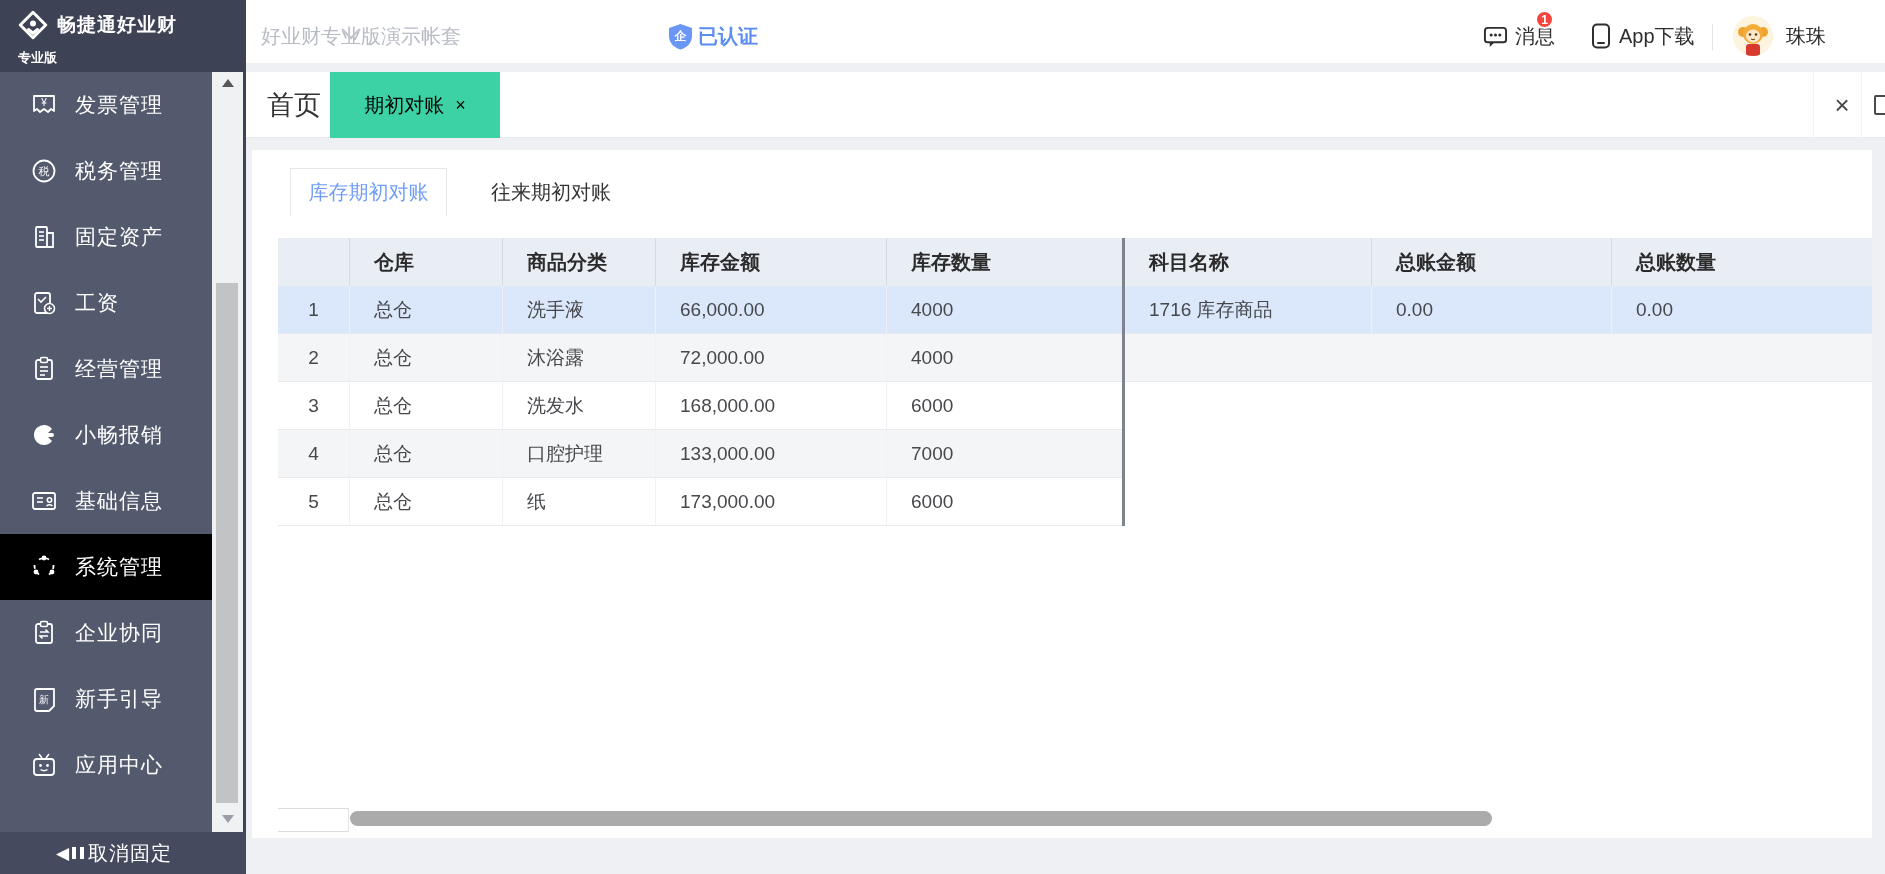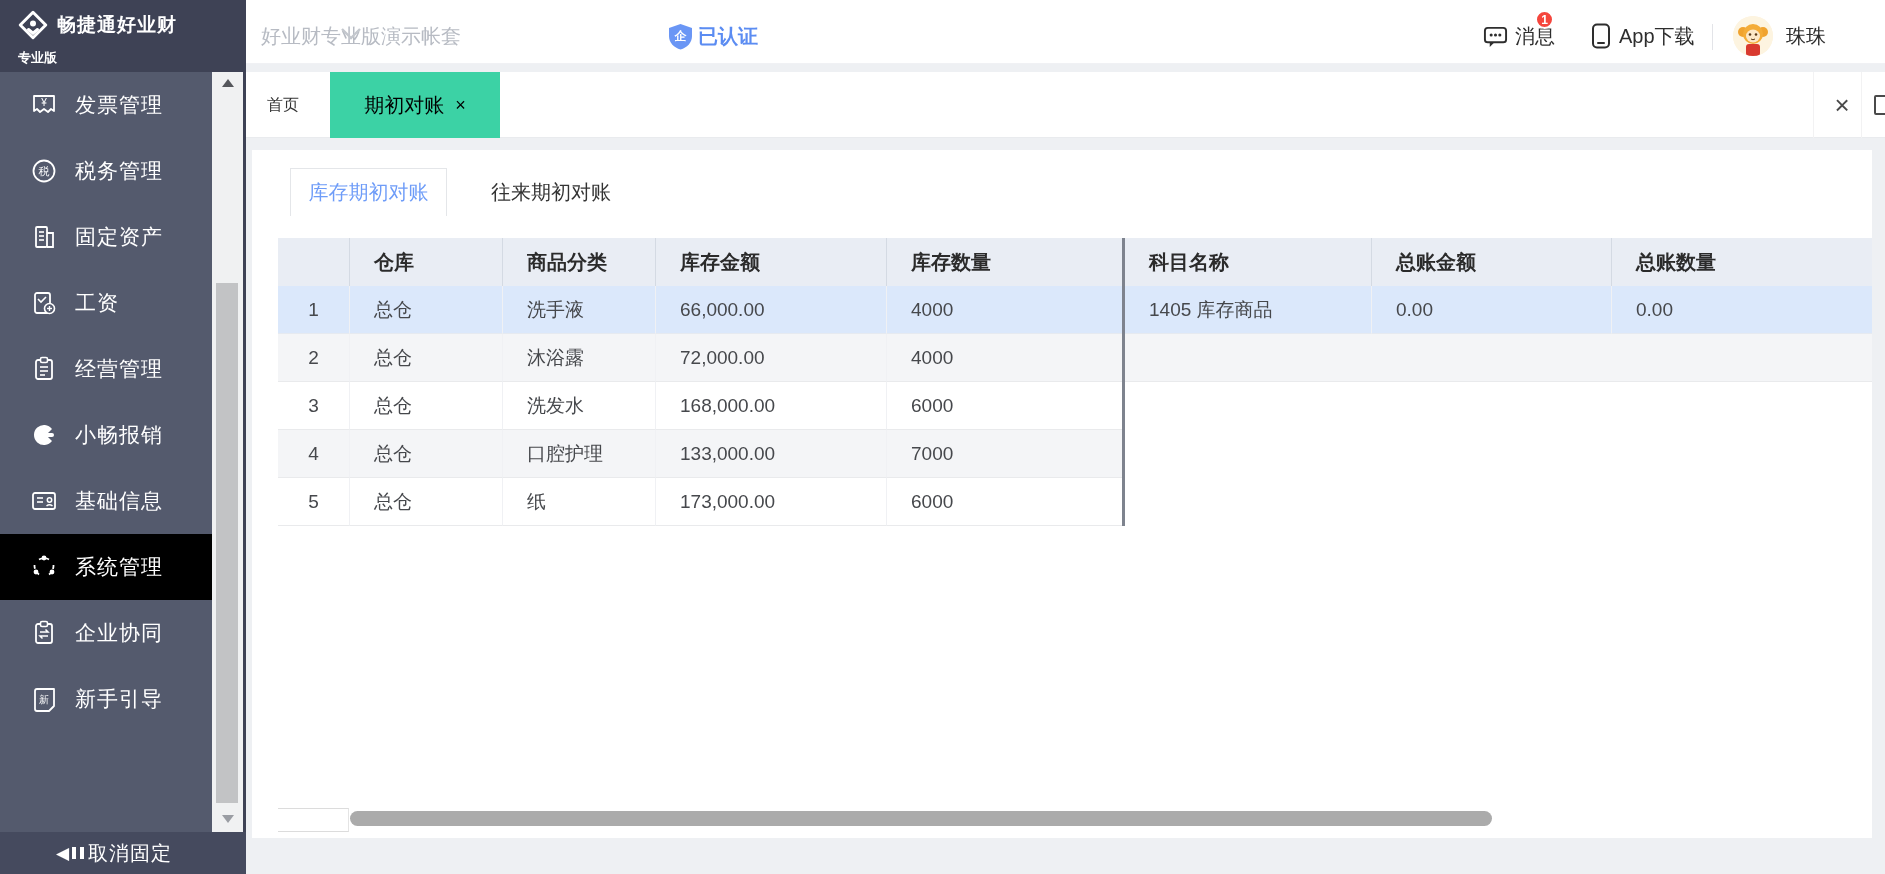--- a/index.html
+++ b/index.html
@@ -41,21 +41,21 @@
   .sb-thumb { position:absolute; left:4px; top:211px; width:22px; height:520px; background:#c2c3c5; cursor:pointer; }
   .sb-edge { position:absolute; left:243px; top:72px; width:3px; height:760px; background:#3e4255; }
   .sb-footer { position:absolute; left:0; top:832px; width:246px; height:42px; background:#454a5e; display:flex; align-items:center; padding-left:56px; gap:2px; color:#fff; cursor:pointer; }
   .unpin-label { font-size:20px; letter-spacing:1px; }
   .unpin-tri { font-size:17px; line-height:1; margin-right:1px; }
   .unpin-bar { width:4px; height:12px; background:#fff; margin-right:2px; }
 
   
   .main { position:absolute; left:246px; top:72px; width:1639px; height:802px; }
   .tabbar { position:relative; height:66px; background:#fff; border-bottom:1px solid #e9ebee; }
-  .tab-home { position:absolute; left:0; top:0; height:66px; padding:0 21px; display:flex; align-items:center; font-size:16px; color:#333; cursor:pointer; }
+  .tab-home { position:absolute; left:0; top:0; height:66px; padding:0 21px; display:flex; align-items:center; font-size:27px; color:#333; cursor:pointer; }
   .tab-active { position:absolute; left:84px; top:0; width:170px; height:66px; background:#3cd2a5; color:#000000; display:flex; align-items:center; justify-content:center; gap:11px; font-size:20px; cursor:pointer; }
   .tab-x { font-size:18px; line-height:1; cursor:pointer; }
   .tb-sep1 { position:absolute; left:1567px; top:0; width:1px; height:66px; background:#f2f2f3; }
   .tb-sep2 { position:absolute; left:1615px; top:0; width:1px; height:66px; background:#f2f2f3; }
   .tab-close-all { position:absolute; left:1576px; top:0; width:40px; height:66px; display:flex; align-items:center; justify-content:center; font-size:26px; color:#4a4a4a; cursor:pointer; }
   .tab-expand { position:absolute; right:-11px; top:23px; width:22px; height:20px; border:2px solid #4a4a4a; border-radius:2px; background:#fff; cursor:pointer; }
 
   .content { position:relative; height:736px; background:#eef0f3; }
   .card { position:absolute; left:6px; top:12px; width:1620px; height:688px; background:#fff; }
 
@@ -279,20 +279,33 @@
     <div class="nav-item">
       <span class="nav-icon">
         <svg width="28" height="28" viewBox="0 0 28 28">
             <path d="M7 4 H24 V21 L19 26 H7 Q5 26 5 24 V6 Q5 4 7 4 Z" fill="none" stroke="#fff" stroke-width="1.8" stroke-linejoin="round"></path>
             <text x="14" y="18" font-size="10" fill="#fff" text-anchor="middle">新</text>
           </svg>
       </span>
       <span class="nav-label">新手引导</span>
     </div>
 
+    <div class="nav-item">
+      <span class="nav-icon">
+        <svg width="28" height="28" viewBox="0 0 28 28">
+            <rect x="4" y="8" width="20" height="16" rx="3" fill="none" stroke="#fff" stroke-width="1.8"></rect>
+            <line x1="9" y1="3" x2="12" y2="7" stroke="#fff" stroke-width="1.6"></line>
+            <line x1="19" y1="3" x2="16" y2="7" stroke="#fff" stroke-width="1.6"></line>
+            <circle cx="10.5" cy="14.5" r="1.4" fill="#fff"></circle>
+            <circle cx="17.5" cy="14.5" r="1.4" fill="#fff"></circle>
+            <path d="M10.5 18.5 Q14 21 17.5 18.5" fill="none" stroke="#fff" stroke-width="1.5"></path>
+          </svg>
+      </span>
+      <span class="nav-label">应用中心</span>
+    </div>
   </div>
 
   <div class="sb-scroll">
     <div class="sb-arrow up">
         <div class="tri-up"></div>
       </div>
     <div class="sb-thumb"></div>
     <div class="sb-arrow down">
         <div class="tri-down"></div>
       </div>
@@ -342,21 +355,21 @@
             <div class="cell th c-lqty pad">总账数量</div>
           </div>
 
           <div class="trow r-sel body-left">
             <div class="cell td lft c-num">1</div>
             <div class="cell td lft c-wh pad">总仓</div>
             <div class="cell td lft c-cat pad">洗手液</div>
             <div class="cell td lft c-amt pad">66,000.00</div>
             <div class="cell td lft c-qty pad">4000</div>
             <div class="cell c-div"></div>
-            <div class="cell td c-acc pad">1405 库存商品</div>
+            <div class="cell td c-acc pad">1716 库存商品</div>
             <div class="cell td c-lamt pad">0.00</div>
             <div class="cell td c-lqty pad">0.00</div>
           </div>
 
           <div class="trow r-alt body-left">
             <div class="cell td lft c-num">2</div>
             <div class="cell td lft c-wh pad">总仓</div>
             <div class="cell td lft c-cat pad">沐浴露</div>
             <div class="cell td lft c-amt pad">72,000.00</div>
             <div class="cell td lft c-qty pad">4000</div>

